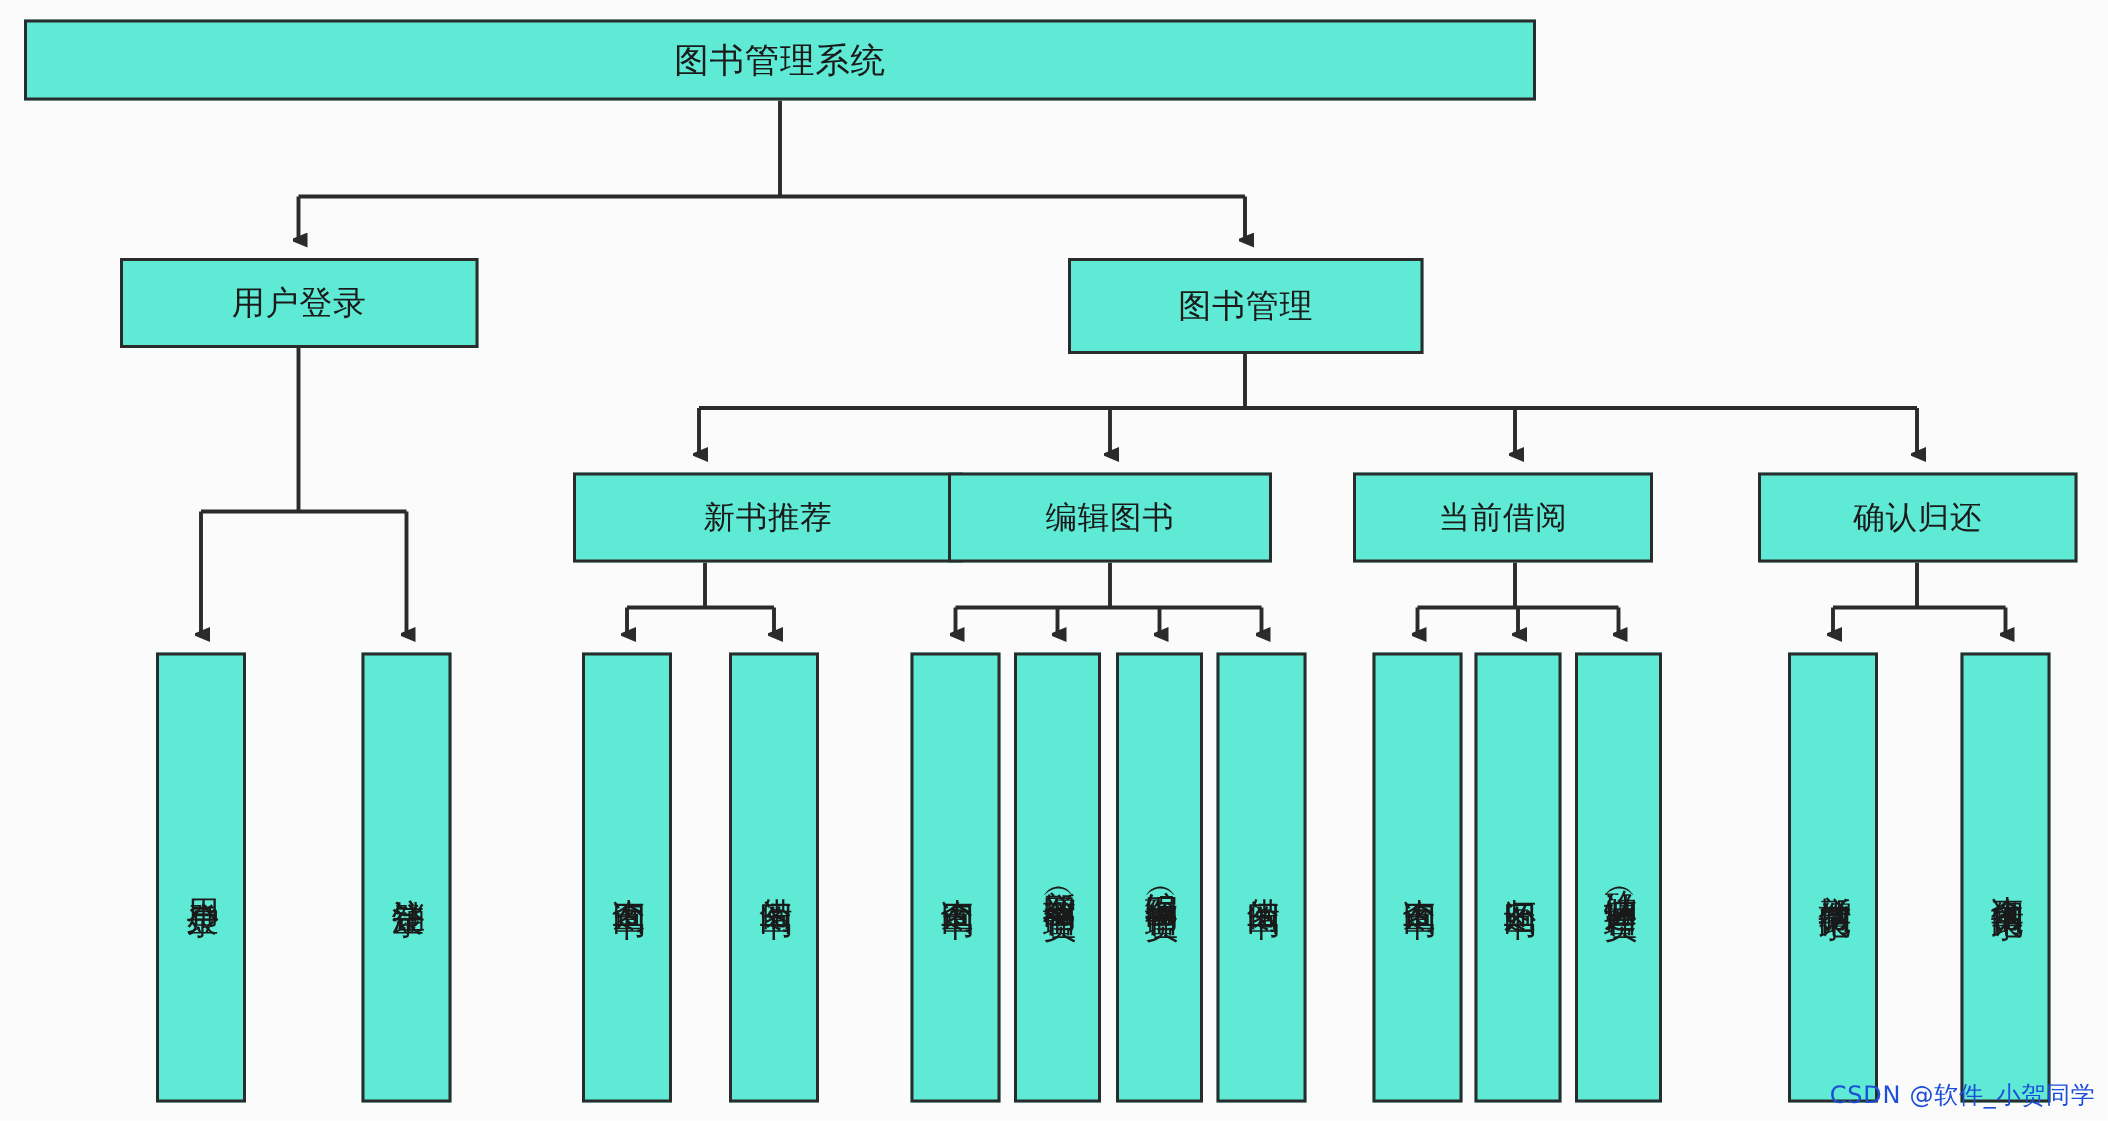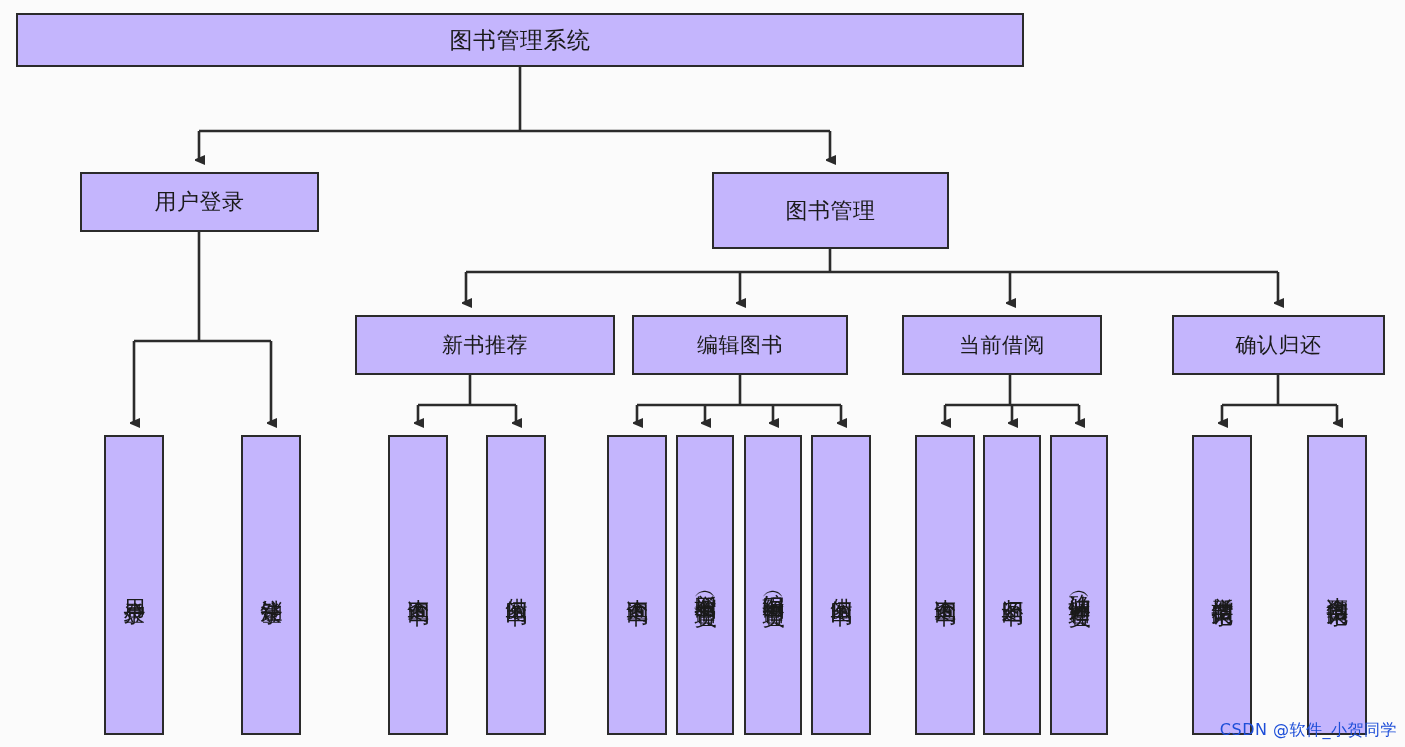--- a/index.html
+++ b/index.html
@@ -22,21 +22,21 @@
   svg.edges {
     position: absolute;
     left: 0;
     top: 0;
     width: 1405px;
     height: 747px;
   }
   .node {
     position: absolute;
     box-sizing: border-box;
-    background: #c4b5fd;
+    background: #5eead4;
     border: 2.5px solid #2b2b2b;
     display: flex;
     align-items: center;
     justify-content: center;
     z-index: 3;
   }
   .node .label {
     color: #1a1a1a;
     letter-spacing: 0.5px;
     white-space: nowrap;
@@ -138,25 +138,25 @@
   </svg>
 
   <div class="node root" style="left:16px; top:13px; width:1008px; height:54px;">
     <span class="label">图书管理系统</span>
   </div>
 
   <div class="node branch" style="left:80px; top:172px; width:239px; height:60px;">
     <span class="label">用户登录</span>
   </div>
 
-  <div class="node branch" style="left:712px; top:172px; width:237px; height:77px;">
+  <div class="node branch" style="left:712px; top:172px; width:237px; height:64px;">
     <span class="label">图书管理</span>
   </div>
 
-  <div class="node group" style="left:355px; top:315px; width:260px; height:60px;">
+  <div class="node group" style="left:382px; top:315px; width:260px; height:60px;">
     <span class="label">新书推荐</span>
   </div>
 
   <div class="node group" style="left:632px; top:315px; width:216px; height:60px;">
     <span class="label">编辑图书</span>
   </div>
 
   <div class="node group" style="left:902px; top:315px; width:200px; height:60px;">
     <span class="label">当前借阅</span>
   </div>

